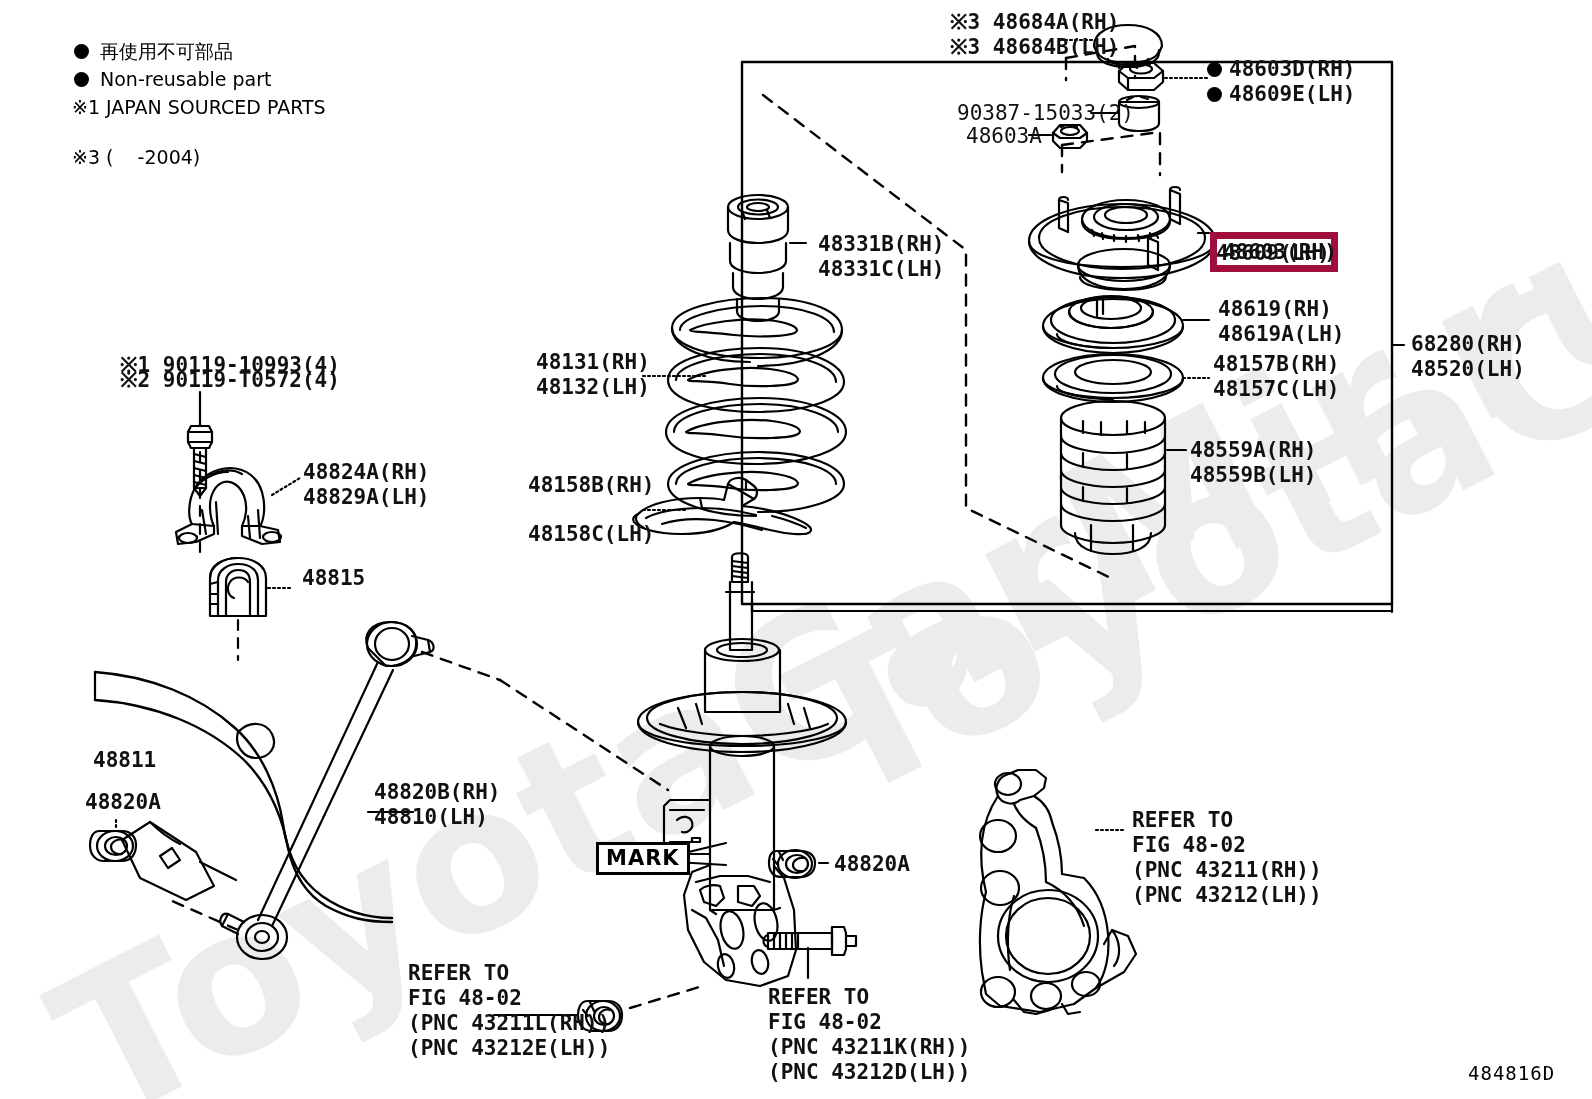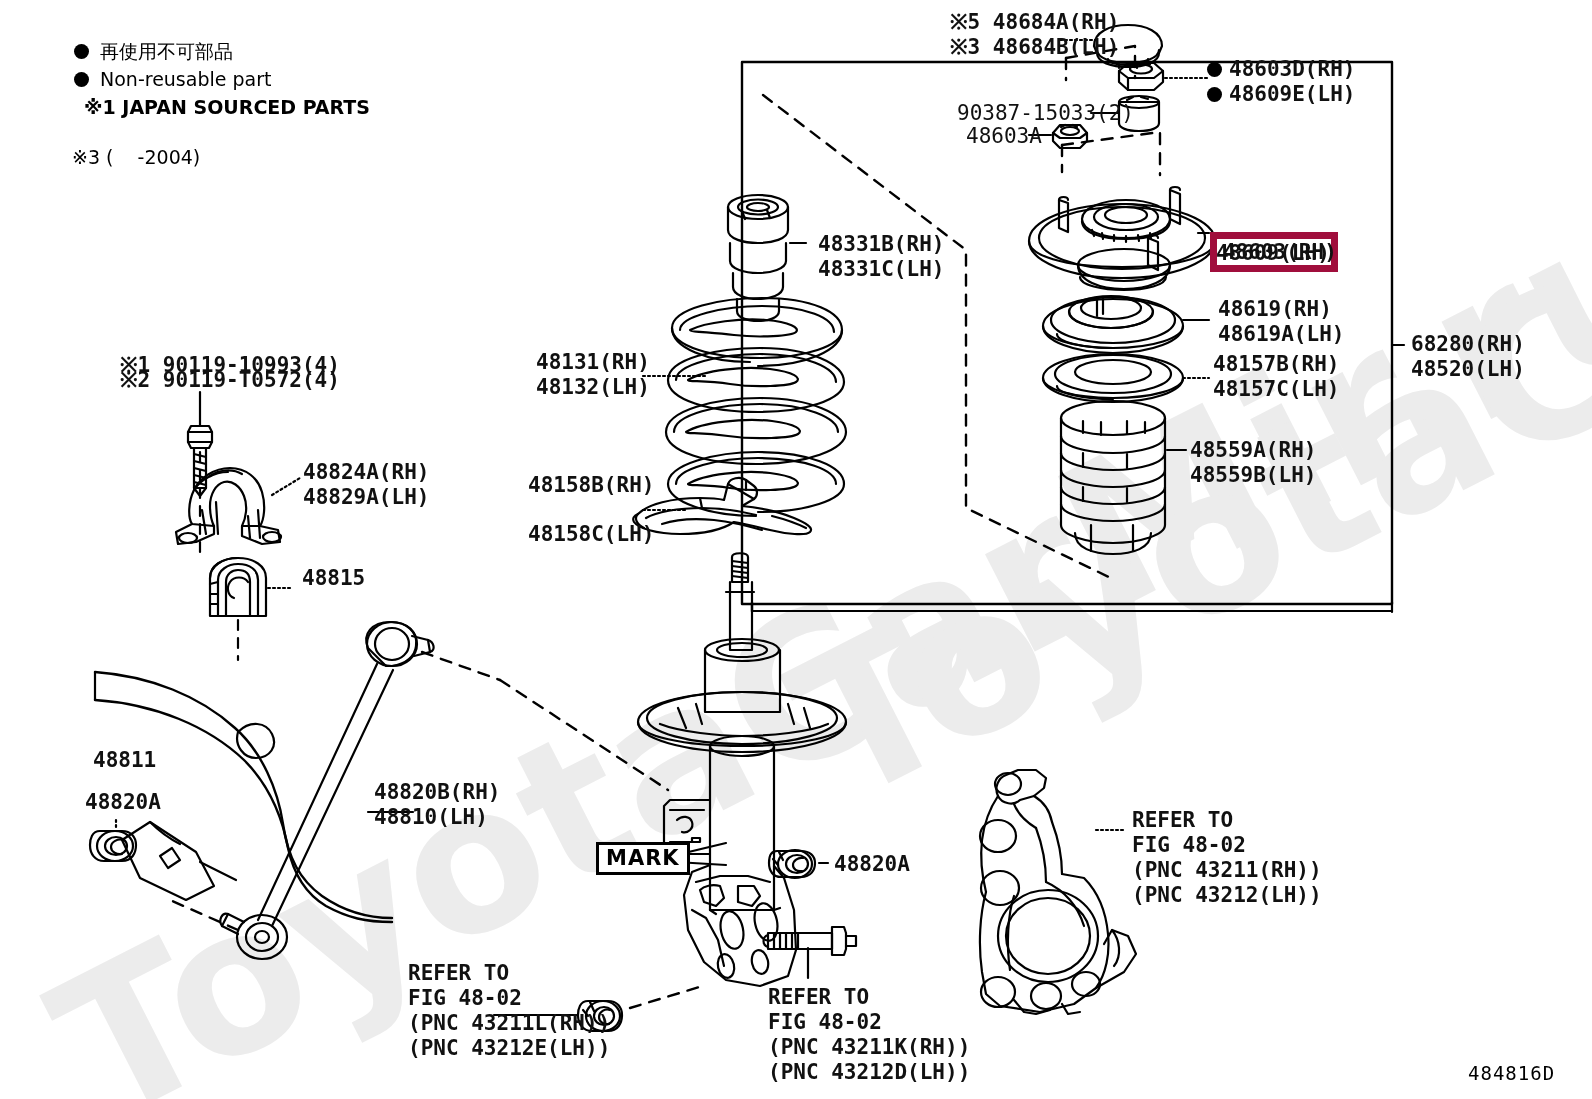--- a/index.html
+++ b/index.html
@@ -382,24 +382,24 @@
 
     </g>
   </svg>
 
   <div class="lay">
 
     <div class="dot" style="left:74px;top:44px;"></div>
     <div class="lgd jp" style="left:100px;top:38px;">再使用不可部品</div>
     <div class="dot" style="left:74px;top:72px;"></div>
     <div class="lgd jp" style="left:100px;top:66px;">Non-reusable part</div>
-    <div class="lgd jp" style="left:84px;top:94px;font-weight:bold;">※1 JAPAN SOURCED PARTS</div>
+    <div class="lgd jp" style="left:72px;top:94px;">※1 JAPAN SOURCED PARTS</div>
     <div class="lgd jp" style="left:72px;top:144px;">※3 (    -2004)</div>
 
-    <div class="lbl" style="left:950px;top:10px;">※5 48684A(RH)</div>
+    <div class="lbl" style="left:950px;top:10px;">※3 48684A(RH)</div>
     <div class="lbl" style="left:950px;top:35px;">※3 48684B(LH)</div>
 
     <div class="dot" style="left:1207px;top:62px;"></div>
     <div class="lbl" style="left:1229px;top:57px;">48603D(RH)</div>
     <div class="dot" style="left:1207px;top:87px;"></div>
     <div class="lbl" style="left:1229px;top:82px;">48609E(LH)</div>
 
     <div class="lbl thin" style="left:957px;top:101px;">90387-15033(2)</div>
     <div class="lbl thin" style="left:966px;top:124px;">48603A</div>
 

